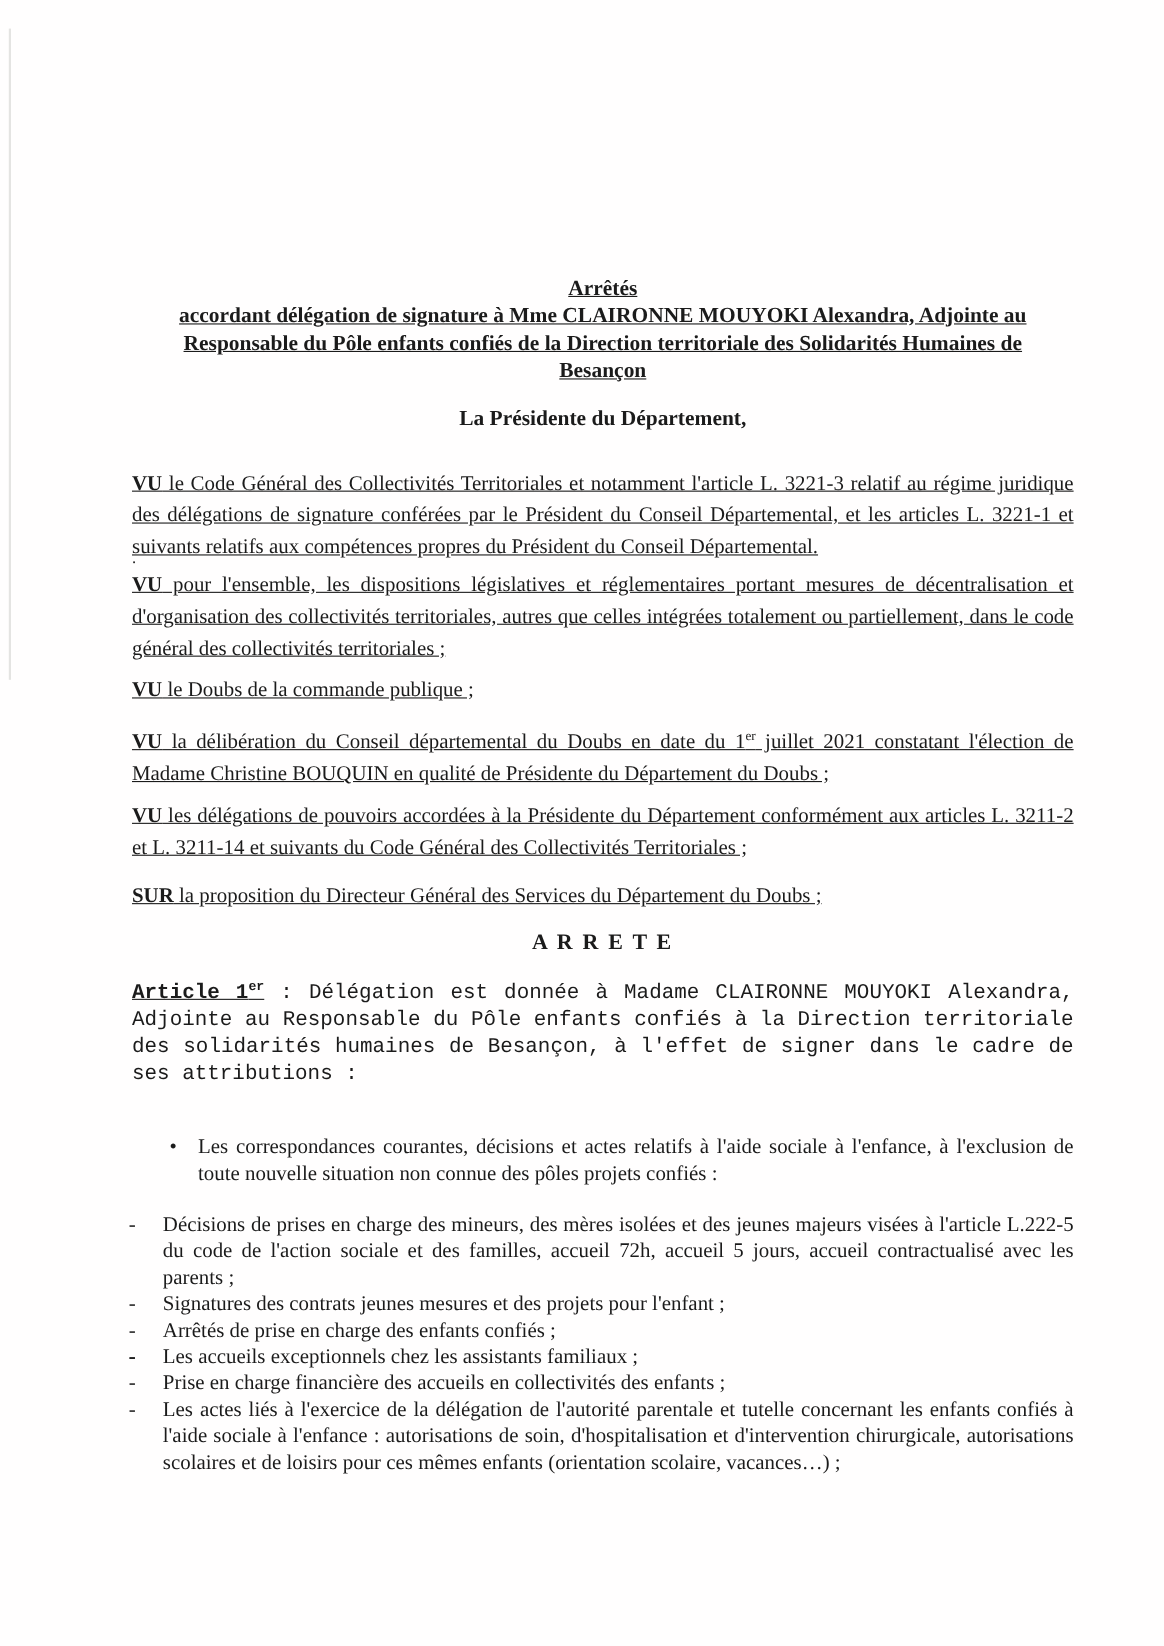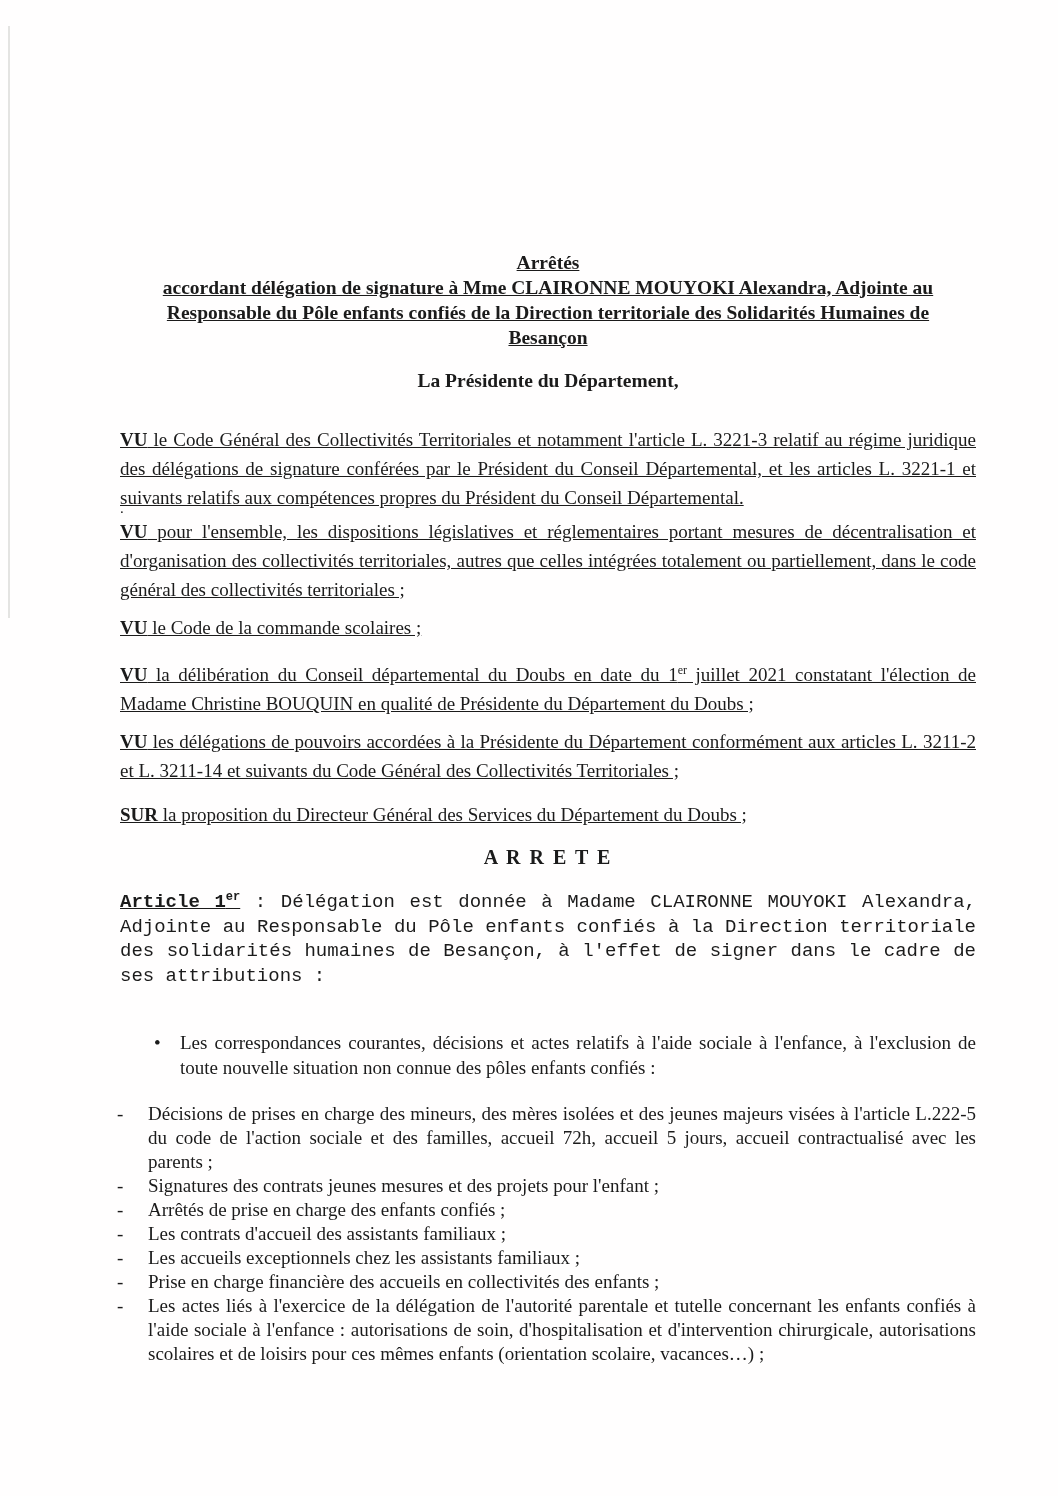--- a/index.html
+++ b/index.html
@@ -56,38 +56,38 @@
     <div class="subtitle center"><span class="b u">accordant délégation de signature à Mme CLAIRONNE MOUYOKI Alexandra, Adjointe au Responsable du Pôle enfants confiés de la Direction territoriale des Solidarités Humaines de Besançon</span></div>
 
     <div class="issuer center b">La Présidente du Département,</div>
 
     <p class="recital mt32"><span class="b">VU</span><span> le Code Général des Collectivités Territoriales et notamment l'article L. 3221-3 relatif au régime juridique des délégations de signature conférées par le Président du Conseil Départemental, et les articles L. 3221-1 et suivants relatifs aux compétences propres du Président du Conseil Départemental.</span></p>
 
     <div class="stray">.</div>
 
     <p class="recital"><span class="b">VU</span><span> pour l'ensemble, les dispositions législatives et réglementaires portant mesures de décentralisation et d'organisation des collectivités territoriales, autres que celles intégrées totalement ou partiellement, dans le code général des collectivités territoriales ;</span></p>
 
-    <p class="recital mt9"><span class="b">VU</span><span> le Code de la commande scolaires ;</span></p>
+    <p class="recital mt9"><span class="b">VU</span><span> le Doubs de la commande publique ;</span></p>
 
     <p class="recital mt18"><span class="b">VU</span><span> la délibération du Conseil départemental du Doubs en date du 1</span><sup>er</sup><span> juillet 2021 constatant l'élection de Madame Christine BOUQUIN en qualité de Présidente du Département du Doubs ;</span></p>
 
     <p class="recital mt9"><span class="b">VU</span><span> les délégations de pouvoirs accordées à la Présidente du Département conformément aux articles L. 3211-2 et L. 3211-14 et suivants du Code Général des Collectivités Territoriales ;</span></p>
 
     <p class="recital mt15"><span class="b">SUR</span><span> la proposition du Directeur Général des Services du Département du Doubs ;</span></p>
 
     <div class="arrete center">A R R E T E</div>
 
     <p class="article"><span class="b u"><span>Article 1</span><sup>er</sup></span><span> : </span><span>Délégation est donnée à Madame CLAIRONNE MOUYOKI Alexandra, Adjointe au Responsable du Pôle enfants confiés à la Direction territoriale des solidarités humaines de Besançon, à l'effet de signer dans le cadre de ses attributions :</span></p>
 
-    <div class="bullet-item"><span class="marker">•</span><span>Les correspondances courantes, décisions et actes relatifs à l'aide sociale à l'enfance, à l'exclusion de toute nouvelle situation non connue des pôles enfants confiés :</span></div>
+    <div class="bullet-item"><span class="marker">•</span><span>Les correspondances courantes, décisions et actes relatifs à l'aide sociale à l'enfance, à l'exclusion de toute nouvelle situation non connue des pôles projets confiés :</span></div>
 
     <div class="dash-list">
       <div class="dash-item"><span class="marker">-</span><span>Décisions de prises en charge des mineurs, des mères isolées et des jeunes majeurs visées à l'article L.222-5 du code de l'action sociale et des familles, accueil 72h, accueil 5 jours, accueil contractualisé avec les parents ;</span></div>
       <div class="dash-item"><span class="marker">-</span><span>Signatures des contrats jeunes mesures et des projets pour l'enfant ;</span></div>
       <div class="dash-item"><span class="marker">-</span><span>Arrêtés de prise en charge des enfants confiés ;</span></div>
-      <div class="dash-item"><span class="marker">-</span><span>Les contrats d'accueil des assistants familiaux ;</span></div>
+      <div class="dash-item"><span class="marker">-</span></div>
       <div class="dash-item"><span class="marker">-</span><span>Les accueils exceptionnels chez les assistants familiaux ;</span></div>
       <div class="dash-item"><span class="marker">-</span><span>Prise en charge financière des accueils en collectivités des enfants ;</span></div>
       <div class="dash-item"><span class="marker">-</span><span>Les actes liés à l'exercice de la délégation de l'autorité parentale et tutelle concernant les enfants confiés à l'aide sociale à l'enfance : autorisations de soin, d'hospitalisation et d'intervention chirurgicale, autorisations scolaires et de loisirs pour ces mêmes enfants (orientation scolaire, vacances…) ;</span></div>
     </div>
 
   </main>
 </div>
 
 </body></html>

